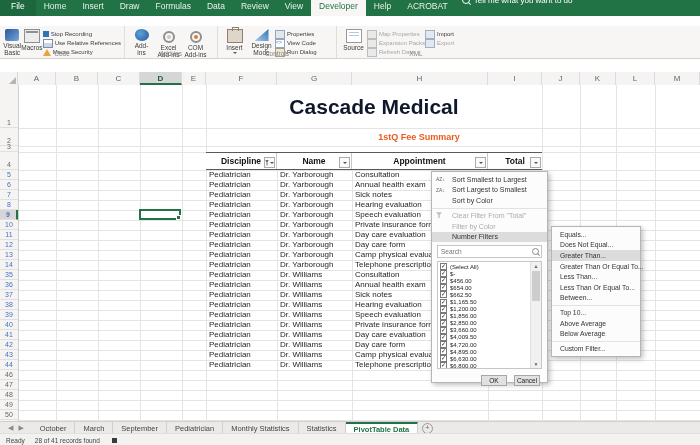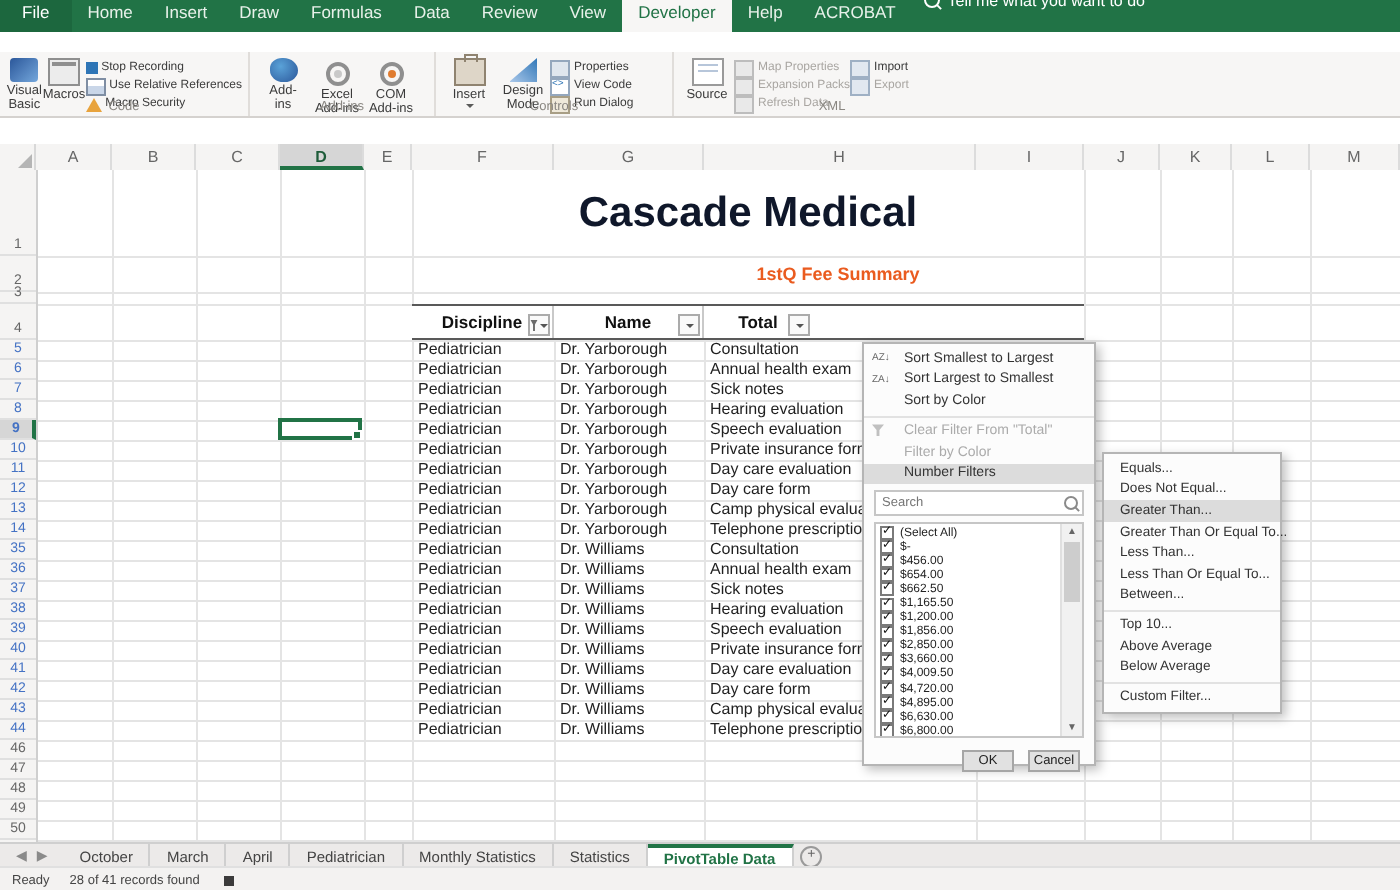--- a/index.html
+++ b/index.html
@@ -338,20 +338,26 @@
             <span class="funnel"></span>
             <span class="tri"></span>
           </span>
       </div>
       <div class="th c-g">
         <span>Name</span>
         <span class="fbtn-sq">
             <span class="tri"></span>
           </span>
       </div>
+      <div class="th c-h">
+        <span>Appointment</span>
+        <span class="fbtn-sq">
+            <span class="tri"></span>
+          </span>
+      </div>
       <div class="th c-i">
         <span>Total</span>
         <span class="fbtn-sq">
             <span class="tri"></span>
           </span>
       </div>
     </div>
 
     <div id="table-rows">
       <div class="trow">
@@ -651,21 +657,21 @@
       </div>
   </div>
 
   <div id="sheet-tabs">
     <div id="tab-nav">
       <span>◀</span>
       <span>▶</span>
     </div>
     <div class="stab">October</div>
       <div class="stab">March</div>
-      <div class="stab">April</div>
+      <div class="stab">September</div>
       <div class="stab">Pediatrician</div>
       <div class="stab">Monthly Statistics</div>
       <div class="stab">Statistics</div>
       <div class="stab active">PivotTable Data</div>
     <div id="new-sheet">
         <span>+</span>
       </div>
   </div>
 
   <div id="status-bar">

